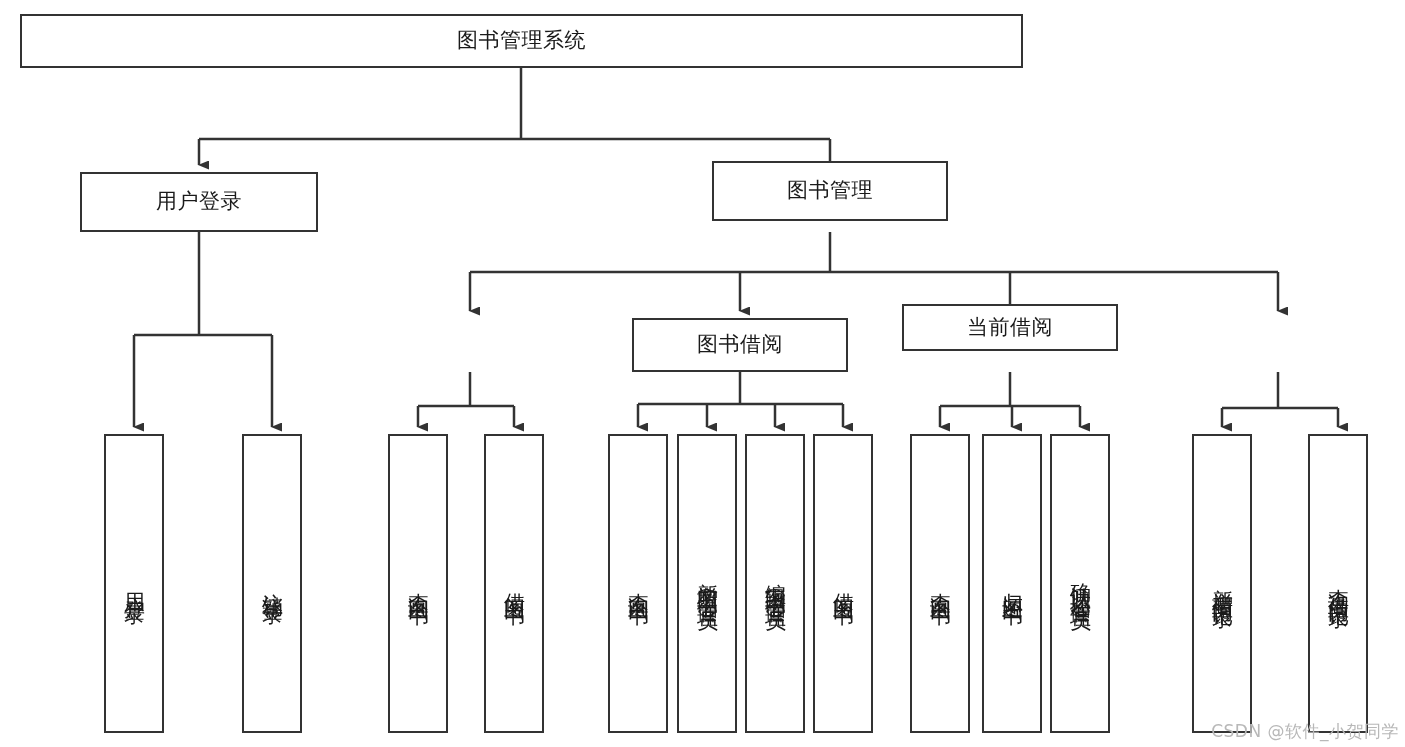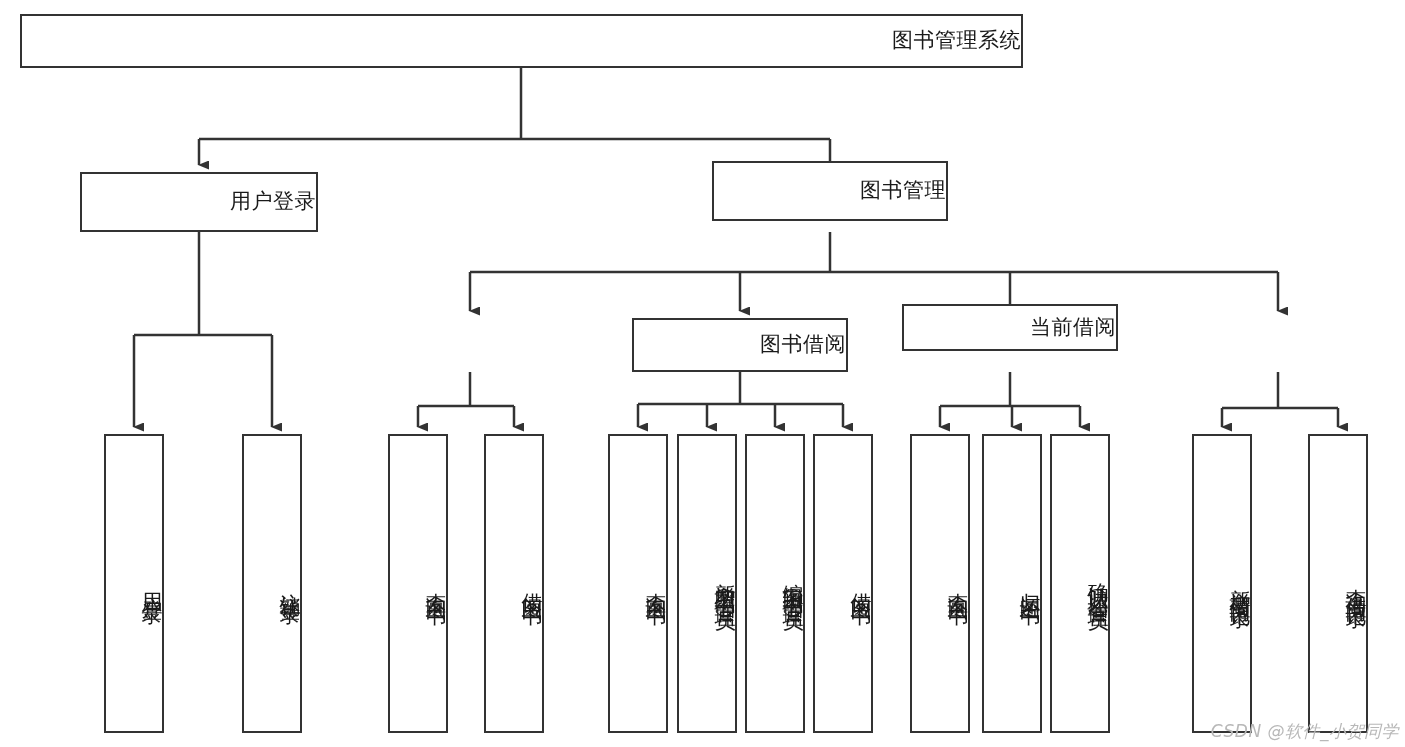--- a/index.html
+++ b/index.html
@@ -24,21 +24,21 @@
     width: 1405px;
     height: 747px;
   }
   .node-box {
     position: absolute;
     box-sizing: border-box;
     border: 2.5px solid #333333;
     background: #ffffff;
     display: flex;
     align-items: center;
-    justify-content: flex-end;
+    justify-content: center;
     color: #1a1a1a;
   }
   .node-label-h {
     font-size: 21px;
     line-height: 1.1;
     letter-spacing: 0.5px;
     white-space: nowrap;
   }
   .node-label-v {
     writing-mode: vertical-rl;
@@ -50,21 +50,20 @@
   }
   .watermark {
     position: absolute;
     right: 6px;
     bottom: 4px;
     font-size: 17px;
     color: #b8b8b8;
     letter-spacing: 0.5px;
     white-space: nowrap;
     pointer-events: none;
-    font-style: italic;
   }
 </style>
 </head>
 <body>
 
 <div id="canvas">
 
   <svg id="diagram-svg" viewBox="0 0 1405 747" xmlns="http://www.w3.org/2000/svg">
     <defs>
       <marker id="arrowhead" markerWidth="9" markerHeight="11" refX="4.5" refY="10" orient="auto" markerUnits="userSpaceOnUse">

